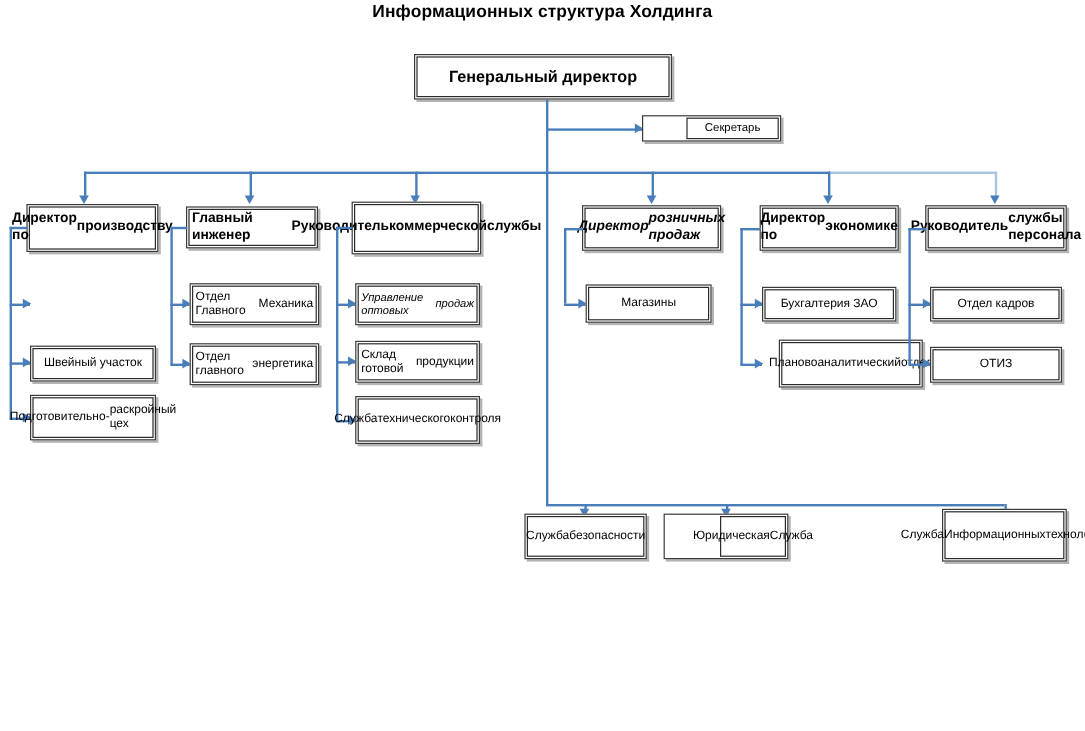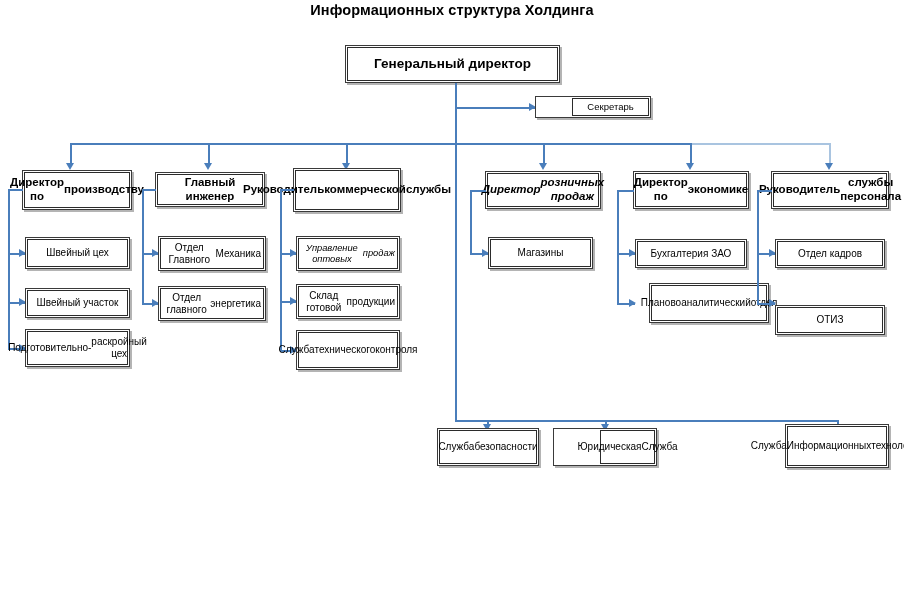--- a/index.html
+++ b/index.html
@@ -47,21 +47,21 @@
     box-shadow: 2px 2px 0 0 #b4b4b4;
   }
   .node > .inner {
     box-sizing: border-box;
     width: 100%;
     height: 100%;
     border: 1px solid #2b2b2b;
     display: flex;
     align-items: center;
     justify-content: center;
-    text-align: center;
+    text-align: left;
     line-height: 1.18;
     padding: 0 2px;
   }
   .node.lead > .inner {
     font-weight: bold;
     font-size: 11.5px;
   }
   .node.sub > .inner {
     font-weight: normal;
     font-size: 10px;
@@ -149,23 +149,20 @@
         <br>
       <span>производству</span>
     </span>
   </div>
 
   <div class="conn h" style="left:8px; top:189px; width:15px;"></div>
   <div class="conn v" style="left:8px; top:189px; height:160px;"></div>
 
   <div class="conn h" style="left:8px; top:253px; width:17px;"></div>
   <div class="arrow-right" style="left:19px; top:249px;"></div>
-  <div class="node sub" style="left:25px; top:237px; width:105px; height:32px;">
-    <span class="inner">Швейный цех</span>
-  </div>
 
   <div class="conn h" style="left:8px; top:302px; width:17px;"></div>
   <div class="arrow-right" style="left:19px; top:298px;"></div>
   <div class="node sub" style="left:25px; top:288px; width:105px; height:30px;">
     <span class="inner">Швейный участок</span>
   </div>
 
   <div class="conn h" style="left:8px; top:348px; width:17px;"></div>
   <div class="arrow-right" style="left:19px; top:344px;"></div>
   <div class="node sub" style="left:25px; top:329px; width:105px; height:38px;">
@@ -300,21 +297,21 @@
   <div class="conn v" style="left:757px; top:190px; height:114px;"></div>
 
   <div class="conn h" style="left:757px; top:253px; width:18px;"></div>
   <div class="arrow-right" style="left:769px; top:249px;"></div>
   <div class="node sub" style="left:775px; top:239px; width:110px; height:29px;">
     <span class="inner">Отдел кадров</span>
   </div>
 
   <div class="conn h" style="left:757px; top:303px; width:18px;"></div>
   <div class="arrow-right" style="left:769px; top:299px;"></div>
-  <div class="node sub" style="left:775px; top:289px; width:110px; height:30px;margin-top:16px;">
+  <div class="node sub" style="left:775px; top:289px; width:110px; height:30px;">
     <span class="inner">ОТИЗ</span>
   </div>
 
   <div class="conn h" style="left:455px; top:420px; width:382px;"></div>
 
   <div class="conn v" style="left:487px; top:420px; height:16px;"></div>
   <div class="arrow-down" style="left:483px; top:424px;"></div>
   <div class="node sub" style="left:437px; top:428px; width:102px; height:38px;">
     <span class="inner">
       <span>Служба</span>

